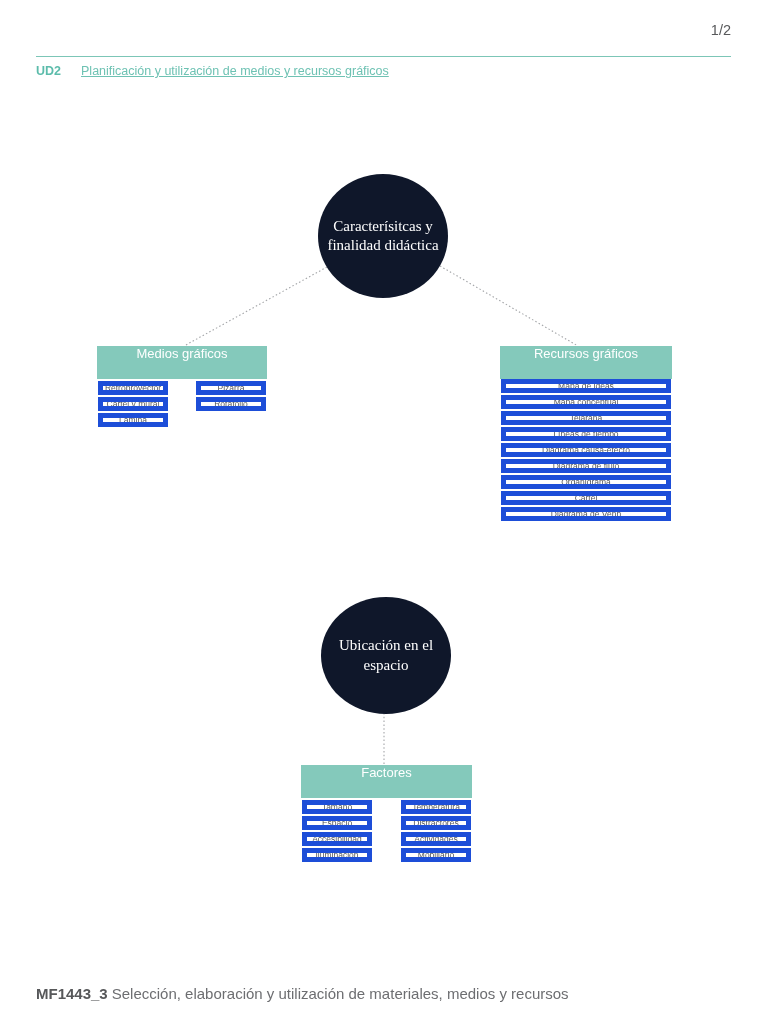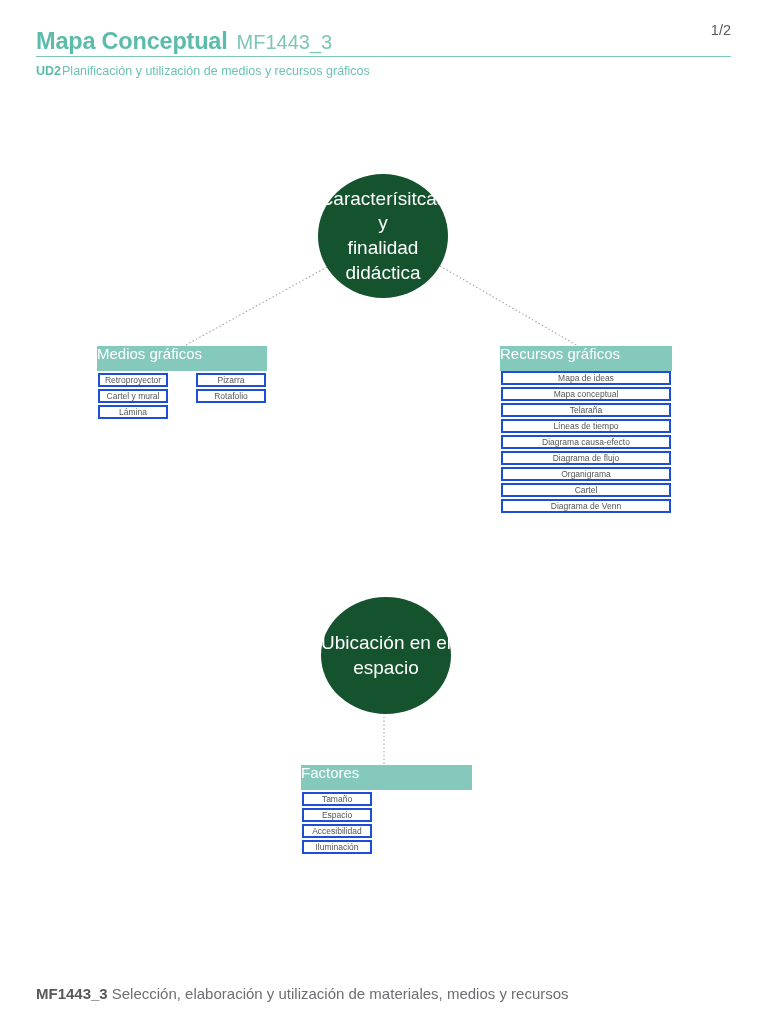--- a/index.html
+++ b/index.html
@@ -27,71 +27,69 @@
   .page-number {
     position: absolute; top: 22px; right: 37px;
     font-size: 14.5px; color: #58595b;
   }
   .title-rule {
     position: absolute; left: 36px; top: 56px; width: 695px;
     border-top: 1.6px solid #7cc6b7;
   }
   .subtitle { position: absolute; left: 36px; top: 64px; font-size: 12.5px; color: #6ec2b3; }
   .subtitle .unit { font-weight: bold; color: #5cbcab; margin-top: 24px; }
-  .subtitle .unit-title { margin-left: 1px; }
+  .subtitle .unit-title { margin-left: 20px; text-decoration: underline; }
 
   
   svg.connectors { position: absolute; left: 0; top: 0; pointer-events: none; }
 
   
   .node {
     position: absolute; border-radius: 50%;
-    background: #14532d;
+    background: #0f172a;
     display: flex; align-items: center; justify-content: center;
     text-align: center; color: #ffffff;
-    font-size: 19px; line-height: 1.3;
+    font-size: 15px; line-height: 1.3;
     white-space: pre-line;
+    font-family: Liberation Serif, serif;
   }
   .node1 { left: 318px; top: 174px; width: 130px; height: 124px; }
   .node2 { left: 321px; top: 597px; width: 130px; height: 117px; }
 
   
   .group { position: absolute; }
   .group-header {
-    height: 25px; background: #84c9bb; color: #ffffff;
-    font-size: 15px; line-height: 15px; 
+    height: 33px; background: #84c9bb; color: #ffffff;
+    font-size: 13px; line-height: 15px; text-align: center;
   }
   .group-body { margin-top: 2px; }
   .cols { display: flex; justify-content: space-between; padding: 0 1px; }
   .col { width: 70px; }
   .single { margin: 0 1px; }
   .box {
     height: 13.5px; margin-bottom: 2.5px;
-    background: #ffffff; border: 2px solid #1d4ed8;
+    background: #ffffff; border: 5px solid #1d4ed8;
     font-size: 8.5px; color: #545659;
     display: flex; align-items: center; justify-content: center;
     white-space: nowrap; overflow: hidden;
   }
   .g-medios   { left: 97px;  top: 346px; width: 170px; }
   .g-recursos { left: 500px; top: 346px; width: 172px; }
   .g-factores { left: 301px; top: 765px; width: 171px; }
 
   
   .footer { position: absolute; left: 36px; top: 985px; font-size: 15px; color: #6d6e71; }
   .footer .code { font-weight: bold; color: #57585a; }
   .footer .text { margin-left: 4px; }
 </style>
 </head>
 <body>
 
 <div class="page">
 
-  <div class="title-row">
-    <span class="title-main">Mapa Conceptual</span><span class="title-code">MF1443_3</span>
-  </div>
   <div class="page-number">1/2</div>
   <div class="title-rule"></div>
   <div class="subtitle">
     <span class="unit">UD2</span><span class="unit-title">Planificación y utilización de medios y recursos gráficos</span>
   </div>
 
   <svg class="connectors" width="768" height="1024" viewBox="0 0 768 1024">
     <line x1="327" y1="267" x2="184" y2="346" stroke="#a3a5a8" stroke-width="1.1" stroke-dasharray="1.5 2.3"></line>
     <line x1="440" y1="266" x2="578" y2="346" stroke="#a3a5a8" stroke-width="1.1" stroke-dasharray="1.5 2.3"></line>
     <line x1="384" y1="713" x2="384" y2="764" stroke="#a3a5a8" stroke-width="1.1" stroke-dasharray="1.5 2.3"></line>
@@ -134,20 +132,26 @@
 
   <div class="group g-factores">
     <div class="group-header">Factores</div>
     <div class="group-body cols">
       <div class="col">
           <div class="box">Tamaño</div>
           <div class="box">Espacio</div>
           <div class="box">Accesibilidad</div>
           <div class="box">Iluminación</div>
         </div>
+      <div class="col">
+          <div class="box">Temperatura</div>
+          <div class="box">Distractores</div>
+          <div class="box">Actividades</div>
+          <div class="box">Mobiliario</div>
+        </div>
     </div>
   </div>
 
   <div class="footer">
     <span class="code">MF1443_3</span><span class="text">Selección, elaboración y utilización de materiales, medios y recursos</span>
   </div>
 
 </div>
 
 </body></html>

